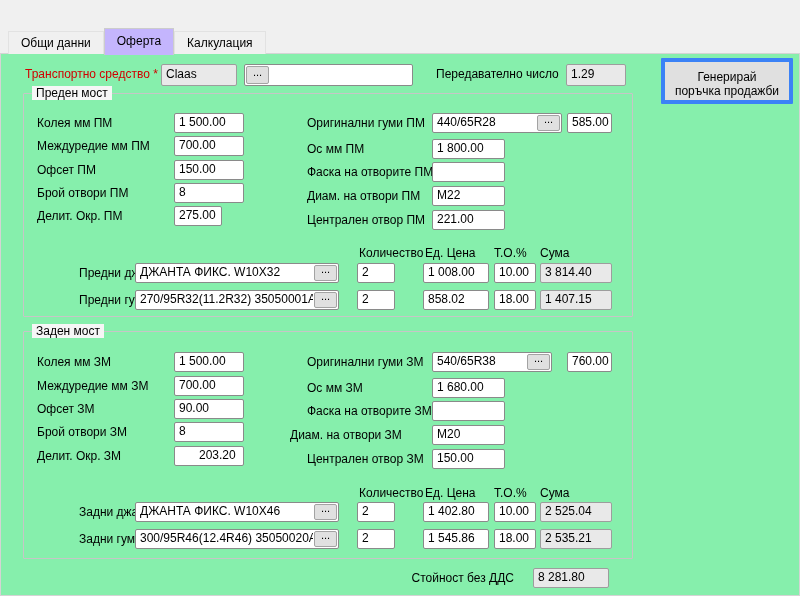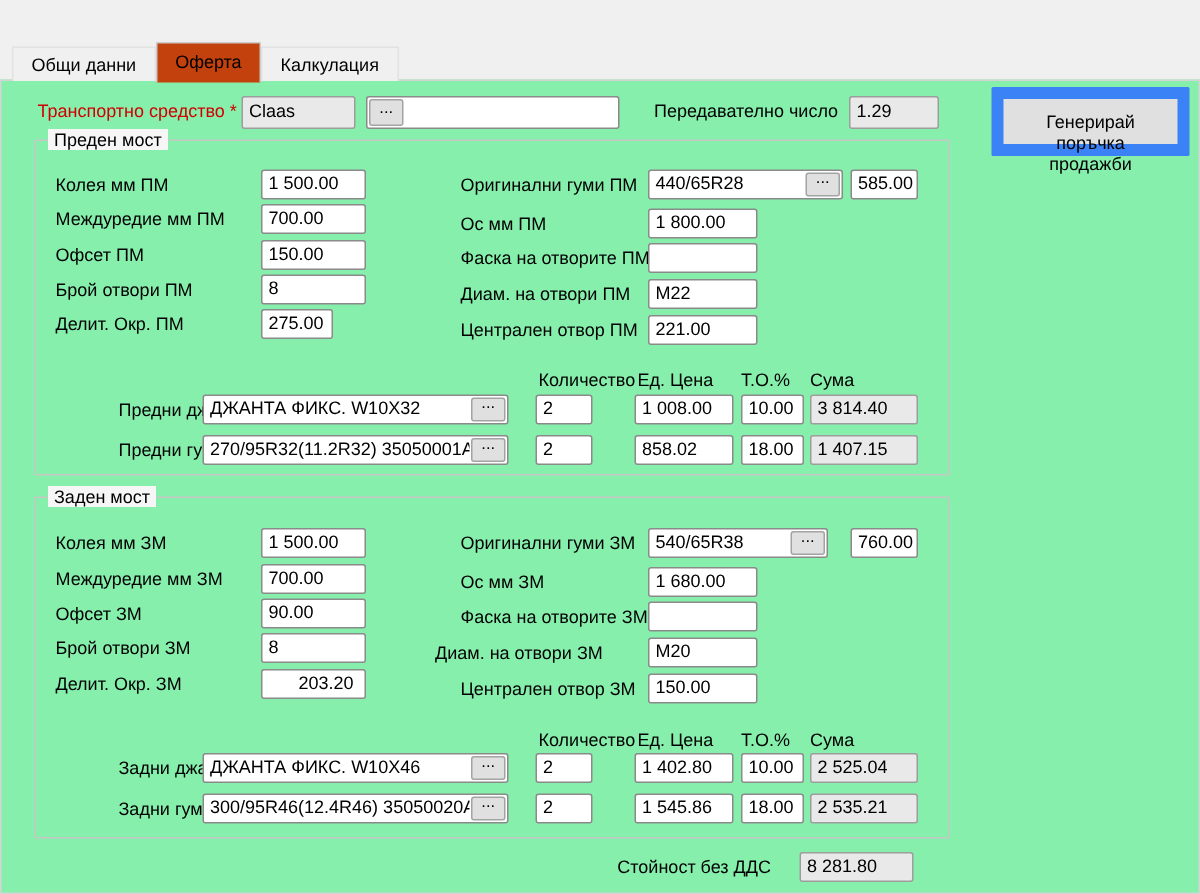--- a/index.html
+++ b/index.html
@@ -8,21 +8,21 @@
     background:#f0f0f0; color:#000;
     font-family:"Liberation Sans", sans-serif; font-size:12px;
   }
   
   .tabstrip { position:absolute; left:8px; top:27px; height:27px; display:flex; align-items:flex-end; z-index:3; }
   .tab {
     height:22px; line-height:22px; padding:0 12px; background:#f0f0f0;
     border:1px solid #e2e2e2; border-bottom:none; cursor:default; white-space:nowrap;
   }
   .tab.active {
-    height:26px; line-height:25px; background:#c2410c; border:1px solid #cccccc;
+    height:26px; line-height:25px; background:#c4b5fd; border:1px solid #cccccc;
     border-bottom:none; margin-bottom:-1px; position:relative; z-index:4;
   }
   
   .panel {
     position:absolute; left:0; right:0; top:53px; bottom:0; background:#86efac;
     border:1px solid #d4d4d4; box-sizing:border-box; z-index:1;
   }
   
   .lbl { position:absolute; white-space:nowrap; line-height:14px; }
   .lbl.r { text-align:right; }
@@ -39,21 +39,21 @@
   .combo.h22 .val { line-height:19px; }
   .combo .browse {
     width:21px; margin:1px; background:#e0e0e0; border:1px solid #a3a3a3; border-radius:2px;
     font-size:11px; line-height:1; display:flex; align-items:flex-end; justify-content:center;
     padding-bottom:5px; cursor:default; flex:none;
   }
   .group { position:absolute; border:1px solid #c6c6c6; border-radius:1px; }
   .group-title { position:absolute; top:-8px; left:8px; background:#f6f6f6; padding:0 4px; line-height:14px; }
   .gen-btn {
     position:absolute; left:660px; top:4px; width:132px; height:46px;
-    background:#e0e0e0; border:8px solid #3b82f6; border-radius:1px;
+    background:#e0e0e0; border:4px solid #3b82f6; border-radius:1px;
     font-family:inherit; font-size:12px; color:#000; text-align:center; padding:8px 8px;
   }
   .colhead { position:absolute; white-space:nowrap; line-height:14px; }
 </style>
 </head>
 <body>
 
 <div class="tabstrip">
   <div class="tab">Общи данни</div>
   <div class="tab active">Оферта</div>

